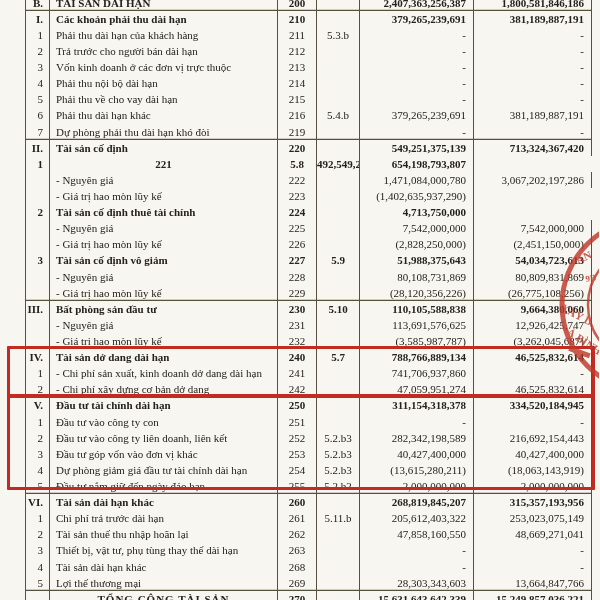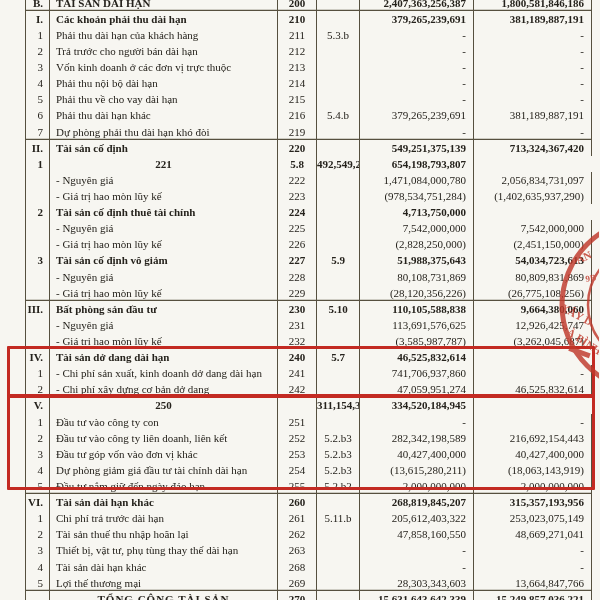--- a/index.html
+++ b/index.html
@@ -129,28 +129,27 @@
       <div class="c note">5.8</div>
       <div class="c val">492,549,249,496</div>
       <div class="c val">654,198,793,807</div>
     </div>
       <div class="row">
       <div class="c num"></div>
       <div class="c name">- Nguyên giá</div>
       <div class="c code">222</div>
       <div class="c note"></div>
       <div class="c val">1,471,084,000,780</div>
-      <div class="c val">2,056,834,731,097</div>
+      <div class="c val">3,067,202,197,286</div>
     </div>
       <div class="row">
       <div class="c num"></div>
       <div class="c name">- Giá trị hao mòn lũy kế</div>
       <div class="c code">223</div>
       <div class="c note"></div>
-      <div class="c val">(978,534,751,284)</div>
       <div class="c val">(1,402,635,937,290)</div>
     </div>
       <div class="row bold">
       <div class="c num">2</div>
       <div class="c name">Tài sản cố định thuê tài chính</div>
       <div class="c code">224</div>
       <div class="c note"></div>
       <div class="c val">4,713,750,000</div>
     </div>
       <div class="row">
@@ -215,40 +214,42 @@
       <div class="c code">232</div>
       <div class="c note"></div>
       <div class="c val">(3,585,987,787)</div>
       <div class="c val">(3,262,045,687)</div>
     </div>
       <div class="row bold">
       <div class="c num">IV.</div>
       <div class="c name">Tài sản dở dang dài hạn</div>
       <div class="c code">240</div>
       <div class="c note">5.7</div>
+      <div class="c val">788,766,889,134</div>
       <div class="c val">46,525,832,614</div>
     </div>
       <div class="row">
       <div class="c num">1</div>
       <div class="c name">- Chi phí sản xuất, kinh doanh dở dang dài hạn</div>
       <div class="c code">241</div>
       <div class="c note"></div>
       <div class="c val">741,706,937,860</div>
       <div class="c val">-</div>
     </div>
       <div class="row sec-end">
       <div class="c num">2</div>
       <div class="c name">- Chi phí xây dựng cơ bản dở dang</div>
       <div class="c code">242</div>
       <div class="c note"></div>
       <div class="c val">47,059,951,274</div>
       <div class="c val">46,525,832,614</div>
     </div>
       <div class="row bold">
       <div class="c num">V.</div>
+      <div class="c name">Đầu tư tài chính dài hạn</div>
       <div class="c code">250</div>
       <div class="c note"></div>
       <div class="c val">311,154,318,378</div>
       <div class="c val">334,520,184,945</div>
     </div>
       <div class="row">
       <div class="c num">1</div>
       <div class="c name">Đầu tư vào công ty con</div>
       <div class="c code">251</div>
       <div class="c note"></div>

